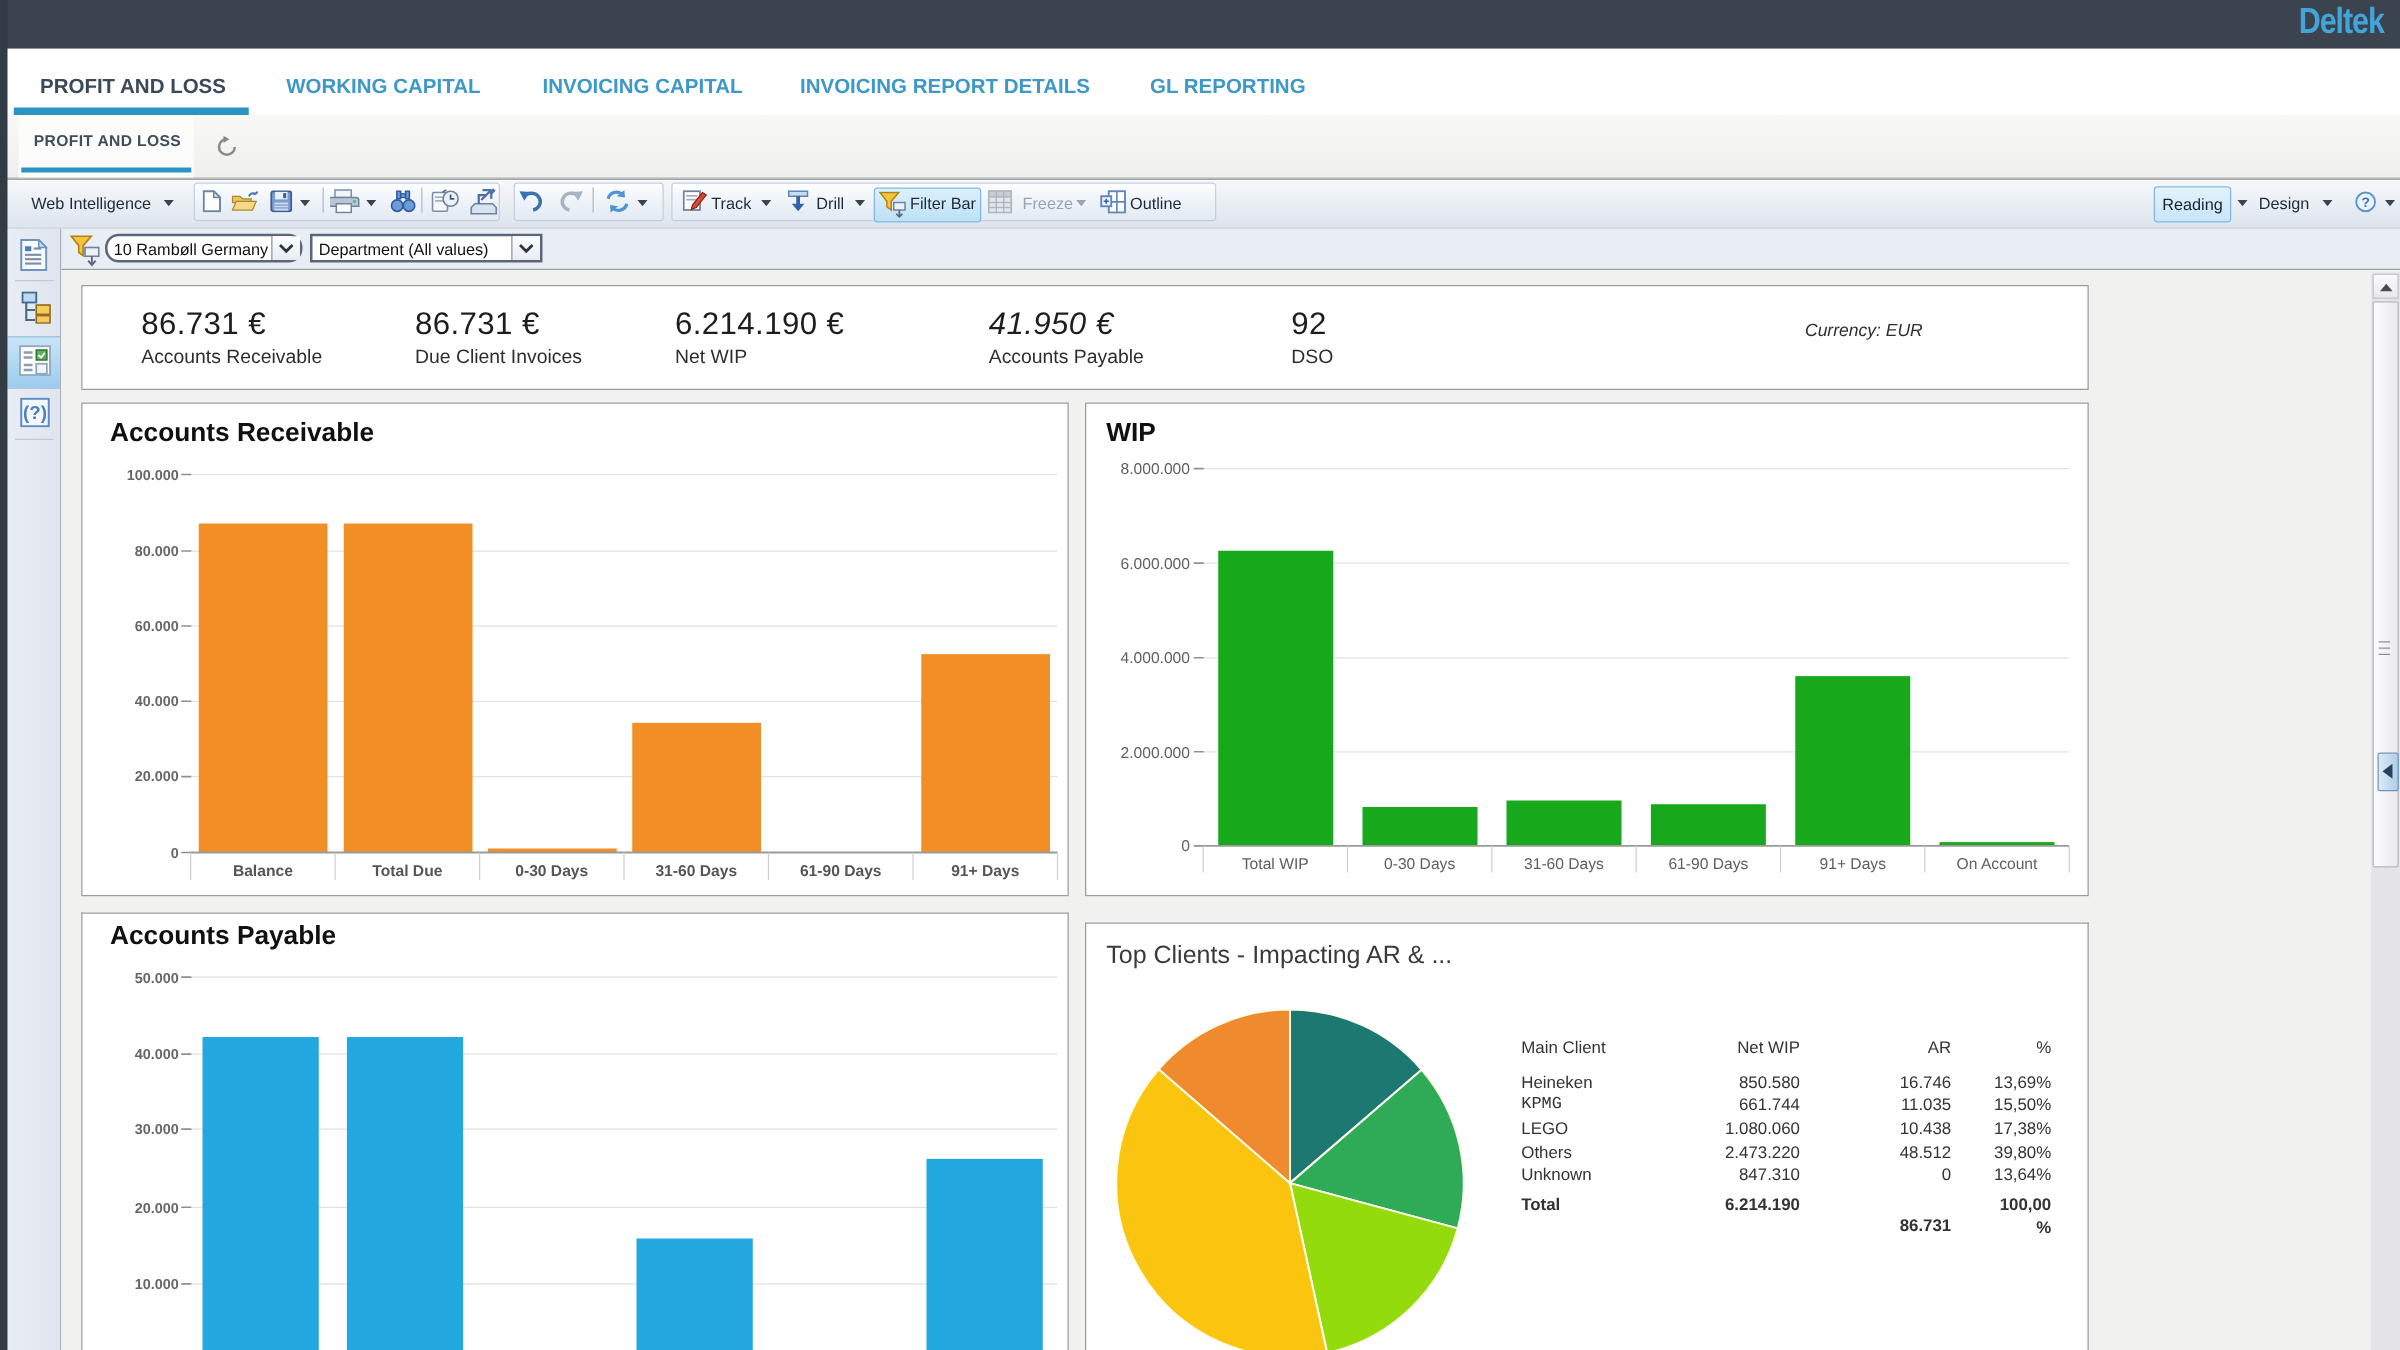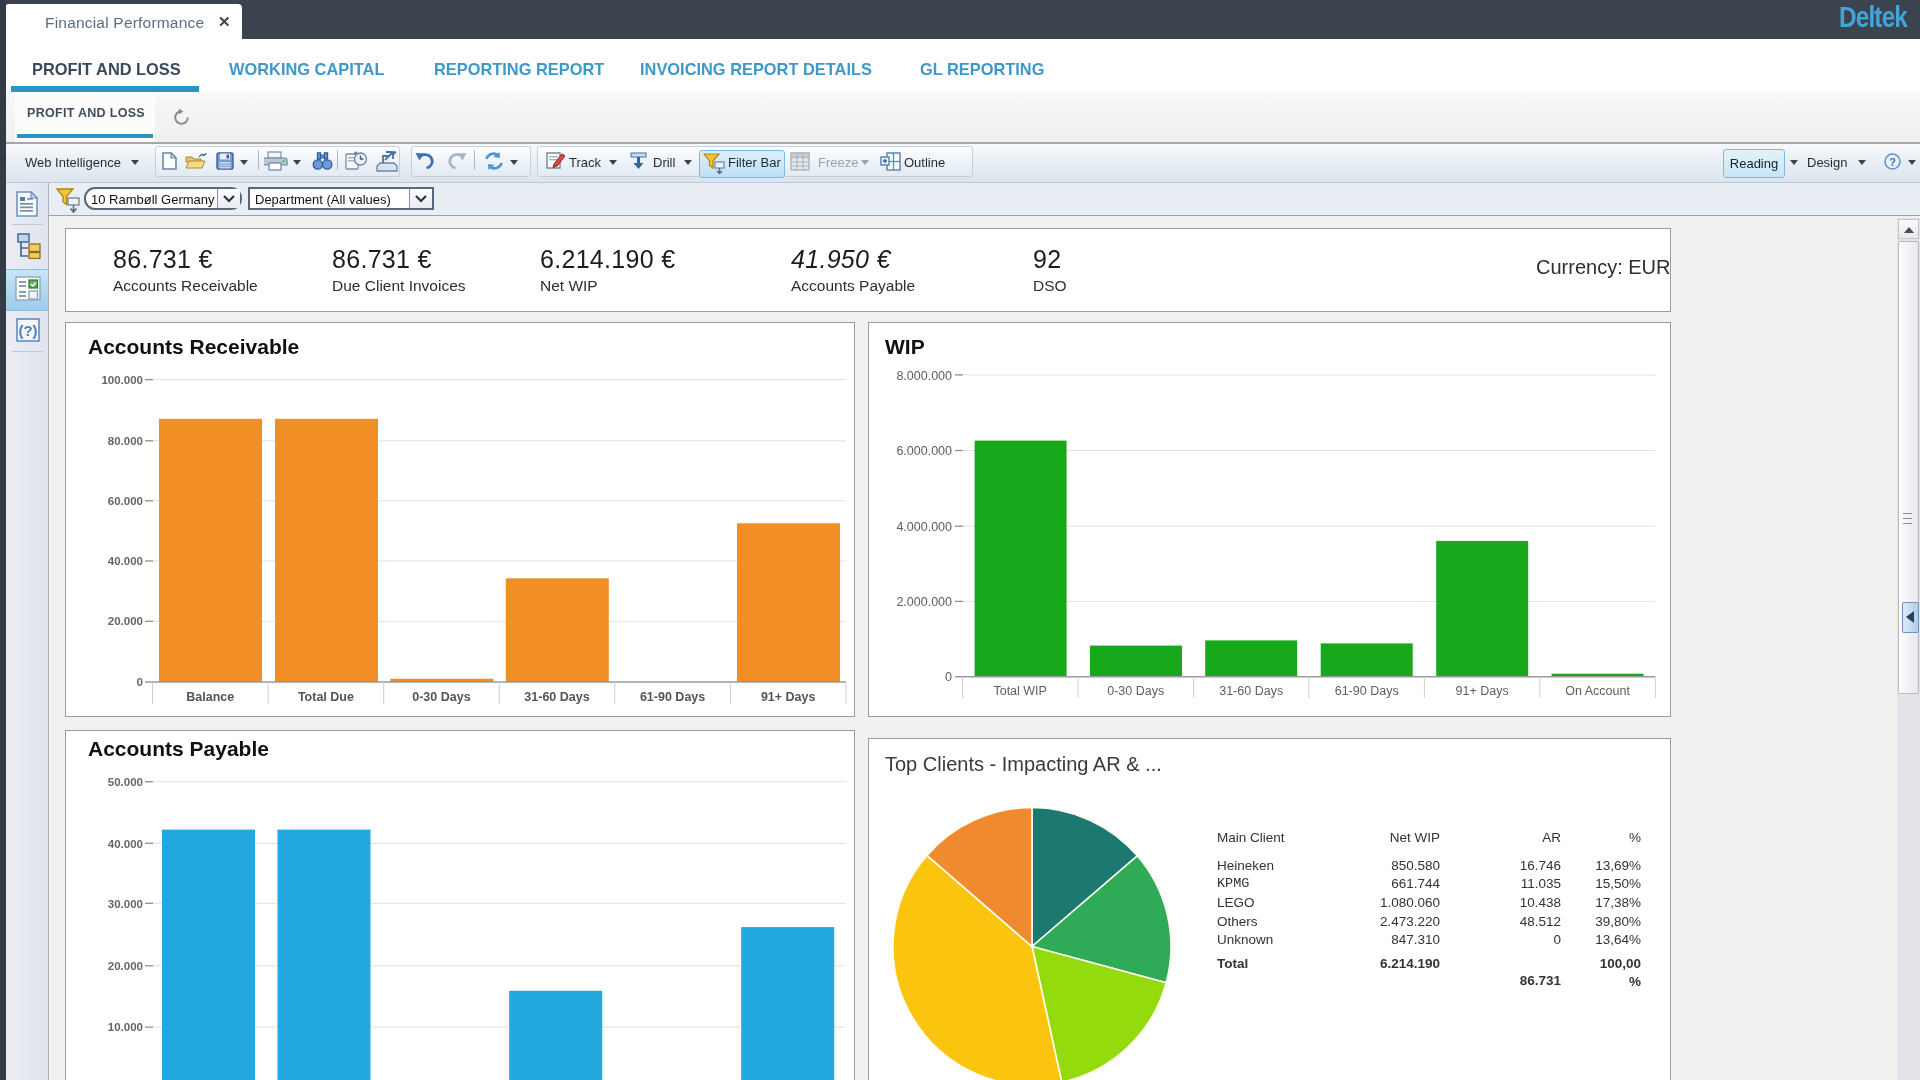--- a/index.html
+++ b/index.html
@@ -55,31 +55,27 @@
 #vridge{position:absolute;left:6px;top:295px;width:9px;height:1px;background:#8E8E96;box-shadow:0 5px 0 #8E8E96,0 10px 0 #8E8E96;}
 #bluetab{position:absolute;left:1853px;top:386px;width:17px;height:31px;background:linear-gradient(90deg,#DCEAF7,#AECFEA);border:1px solid #6F94BC;box-sizing:border-box;border-radius:2px;}
 #bluetab:after{content:"";position:absolute;left:3px;top:8px;width:0;height:0;border-top:6px solid transparent;border-bottom:6px solid transparent;border-right:8px solid #27425F;}
 text{font-family:"Liberation Sans",sans-serif;}
 </style>
 </head>
 <body>
 <div id="root">
 
 <div id="topbar">
-  <div id="doctab">
-        <span class="t">Financial Performance</span>
-        <span class="x">✕</span>
-      </div>
   <div id="deltek">Deltek</div>
 </div>
 
 <div id="navrow">
   <span class="navtab act" style="left:32px;">PROFIT AND LOSS</span>
   <span class="navtab" style="left:229px;">WORKING CAPITAL</span>
-  <span class="navtab" style="left:434px;">REPORTING REPORT</span>
+  <span class="navtab" style="left:434px;">INVOICING CAPITAL</span>
   <span class="navtab" style="left:640px;">INVOICING REPORT DETAILS</span>
   <span class="navtab" style="left:920px;">GL REPORTING</span>
   <div id="navline"></div>
 </div>
 
 <div id="subrow">
   <div id="subwhite"></div>
   <span id="subtext">PROFIT AND LOSS</span>
   <div id="subline"></div>
   <svg style="position:absolute;left:172px;top:16px;" width="19" height="19" viewBox="0 0 19 19">
@@ -300,21 +296,21 @@
   <span class="kval" style="left:113px;top:245px;">86.731 €</span>
   <span class="klab" style="left:113px;top:277px;">Accounts Receivable</span>
   <span class="kval" style="left:332px;top:245px;">86.731 €</span>
   <span class="klab" style="left:332px;top:277px;">Due Client Invoices</span>
   <span class="kval" style="left:540px;top:245px;">6.214.190 €</span>
   <span class="klab" style="left:540px;top:277px;">Net WIP</span>
   <span class="kval" style="left:791px;top:245px;font-style:italic;">41.950 €</span>
   <span class="klab" style="left:791px;top:277px;">Accounts Payable</span>
   <span class="kval" style="left:1033px;top:245px;">92</span>
   <span class="klab" style="left:1033px;top:277px;">DSO</span>
-  <span class="klab" style="left:1536px;top:256px;font-size:20px;">Currency: EUR</span>
+  <span class="klab" style="left:1444px;top:256px;font-size:14px;font-style:italic;">Currency: EUR</span>
 </div>
 
 <div class="ctitle" style="left:88px;top:335px;">Accounts Receivable</div>
 <div class="ctitle" style="left:885px;top:335px;">WIP</div>
 <div class="ctitle" style="left:88px;top:737px;">Accounts Payable</div>
 <div class="ctitle" style="left:885px;top:753px;font-weight:400;color:#3A3A3A;font-size:20px;">Top Clients - Impacting AR &amp; ...</div>
 
 <svg id="arsvg" style="position:absolute;left:66px;top:323px;" width="788" height="393" viewBox="0 0 788 393">
   <g stroke="#E2E2E2" stroke-width="1">
     <line x1="86.5" y1="56.6" x2="780" y2="56.6"></line>

